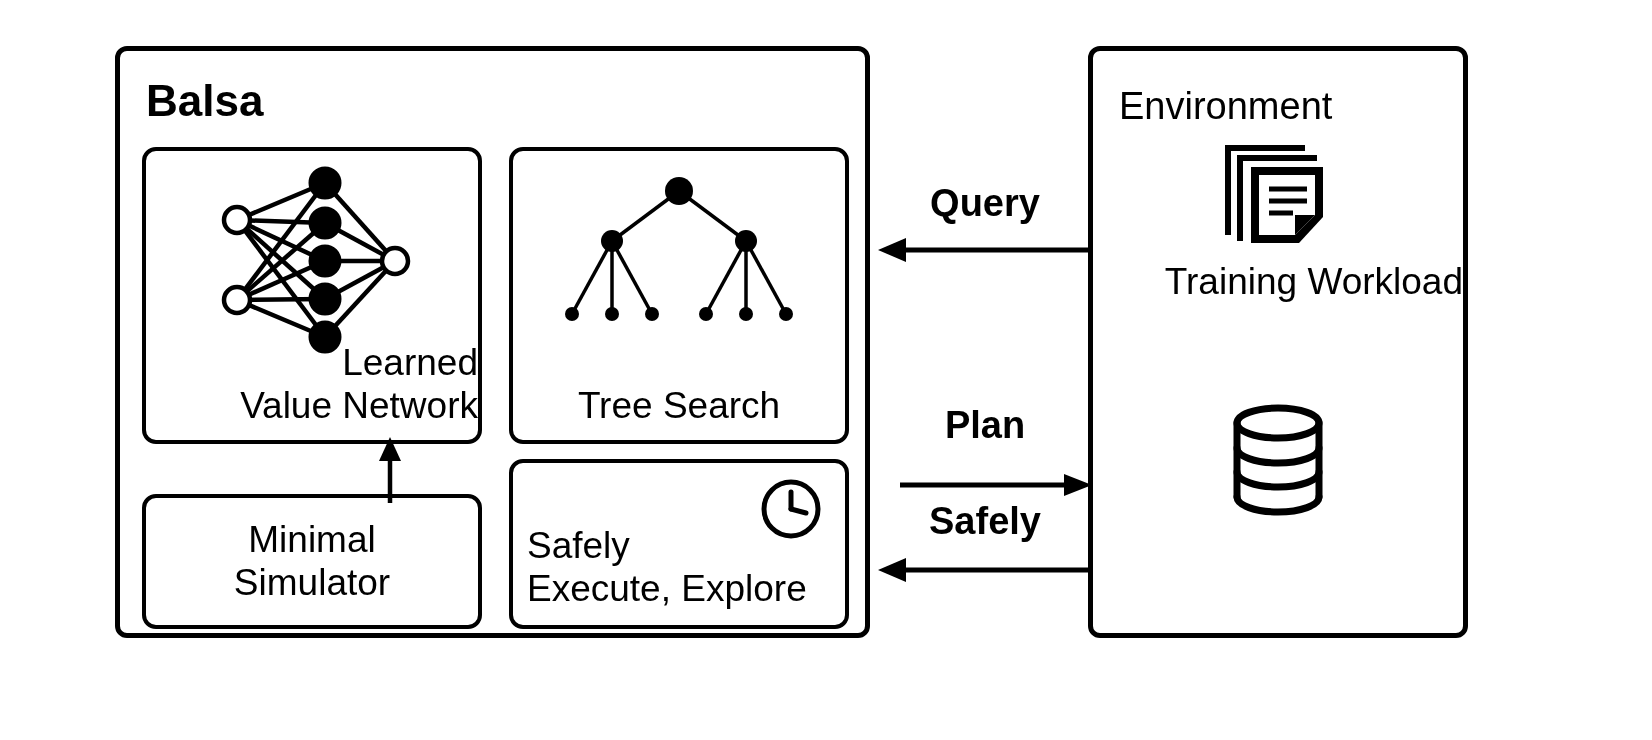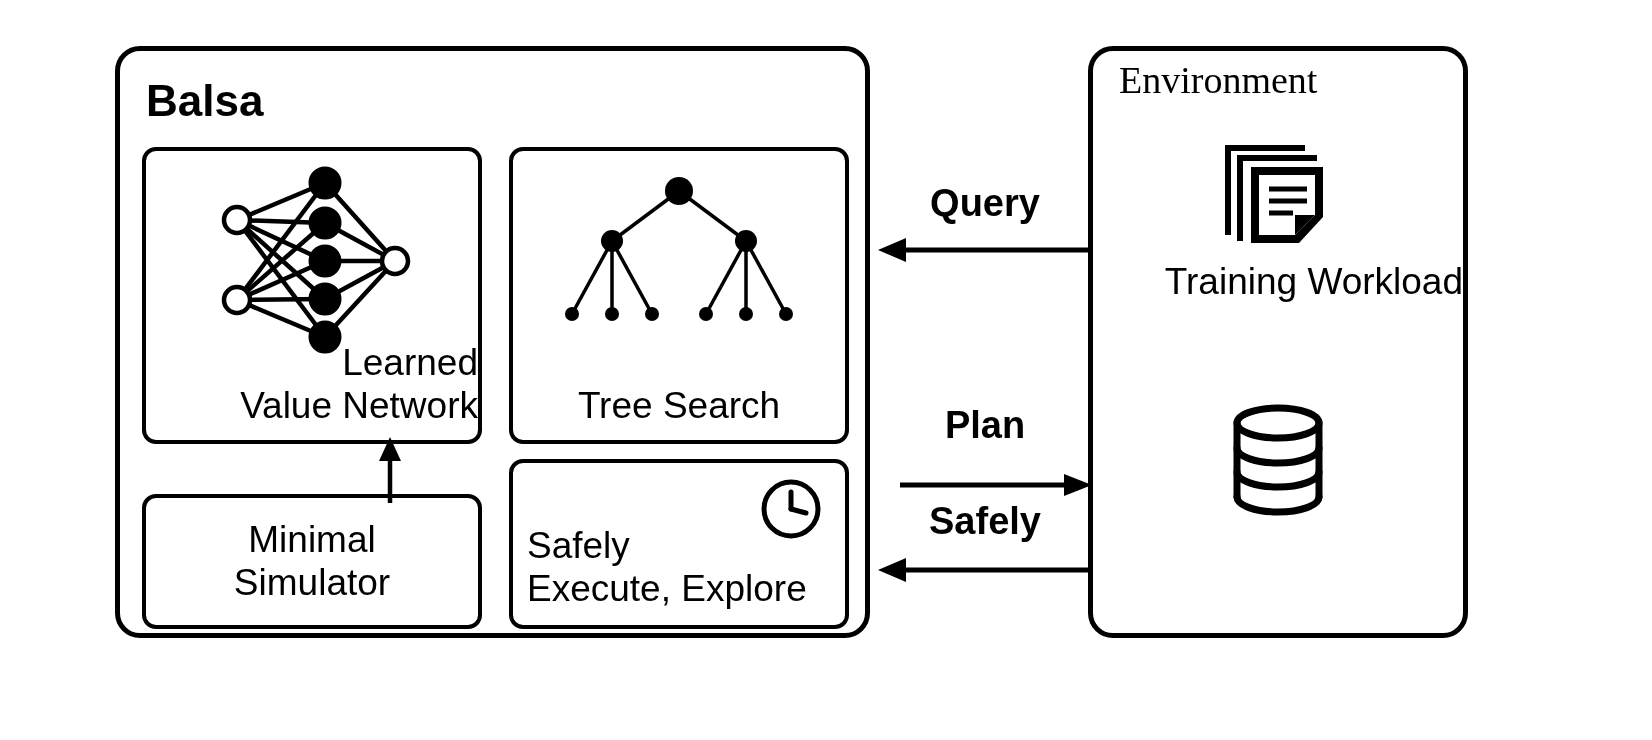--- a/index.html
+++ b/index.html
@@ -17,21 +17,21 @@
     height: 740px;
     background: #ffffff;
     overflow: hidden;
   }
 
   
   .panel {
     position: absolute;
     box-sizing: border-box;
     border: 5px solid #000;
-    border-radius: 25px;
+    border-radius: 12px;
     background: #fff;
   }
   .subpanel {
     position: absolute;
     box-sizing: border-box;
     border: 4px solid #000;
     border-radius: 14px;
     background: #fff;
   }
 
@@ -43,24 +43,23 @@
     white-space: nowrap;
     line-height: 1;
   }
   #balsa-title {
     left: 26px; top: 28px;
     font-size: 44px;
     font-weight: bold;
     letter-spacing: 0px;
   }
   #env-title {
-    left: 26px; top: 10px;
+    left: 26px; top: 36px;
     font-size: 38px;
     font-weight: normal;
-    font-family: Liberation Serif, serif;
   }
 
   
   #lvn-panel   { left: 22px;  top: 96px;  width: 340px; height: 297px; }
   #tree-panel  { left: 389px; top: 96px;  width: 340px; height: 297px; }
   #sim-panel   { left: 22px;  top: 443px; width: 340px; height: 135px; }
   #safe-panel  { left: 389px; top: 408px; width: 340px; height: 170px; }
 
   .card-caption {
     position: absolute;

